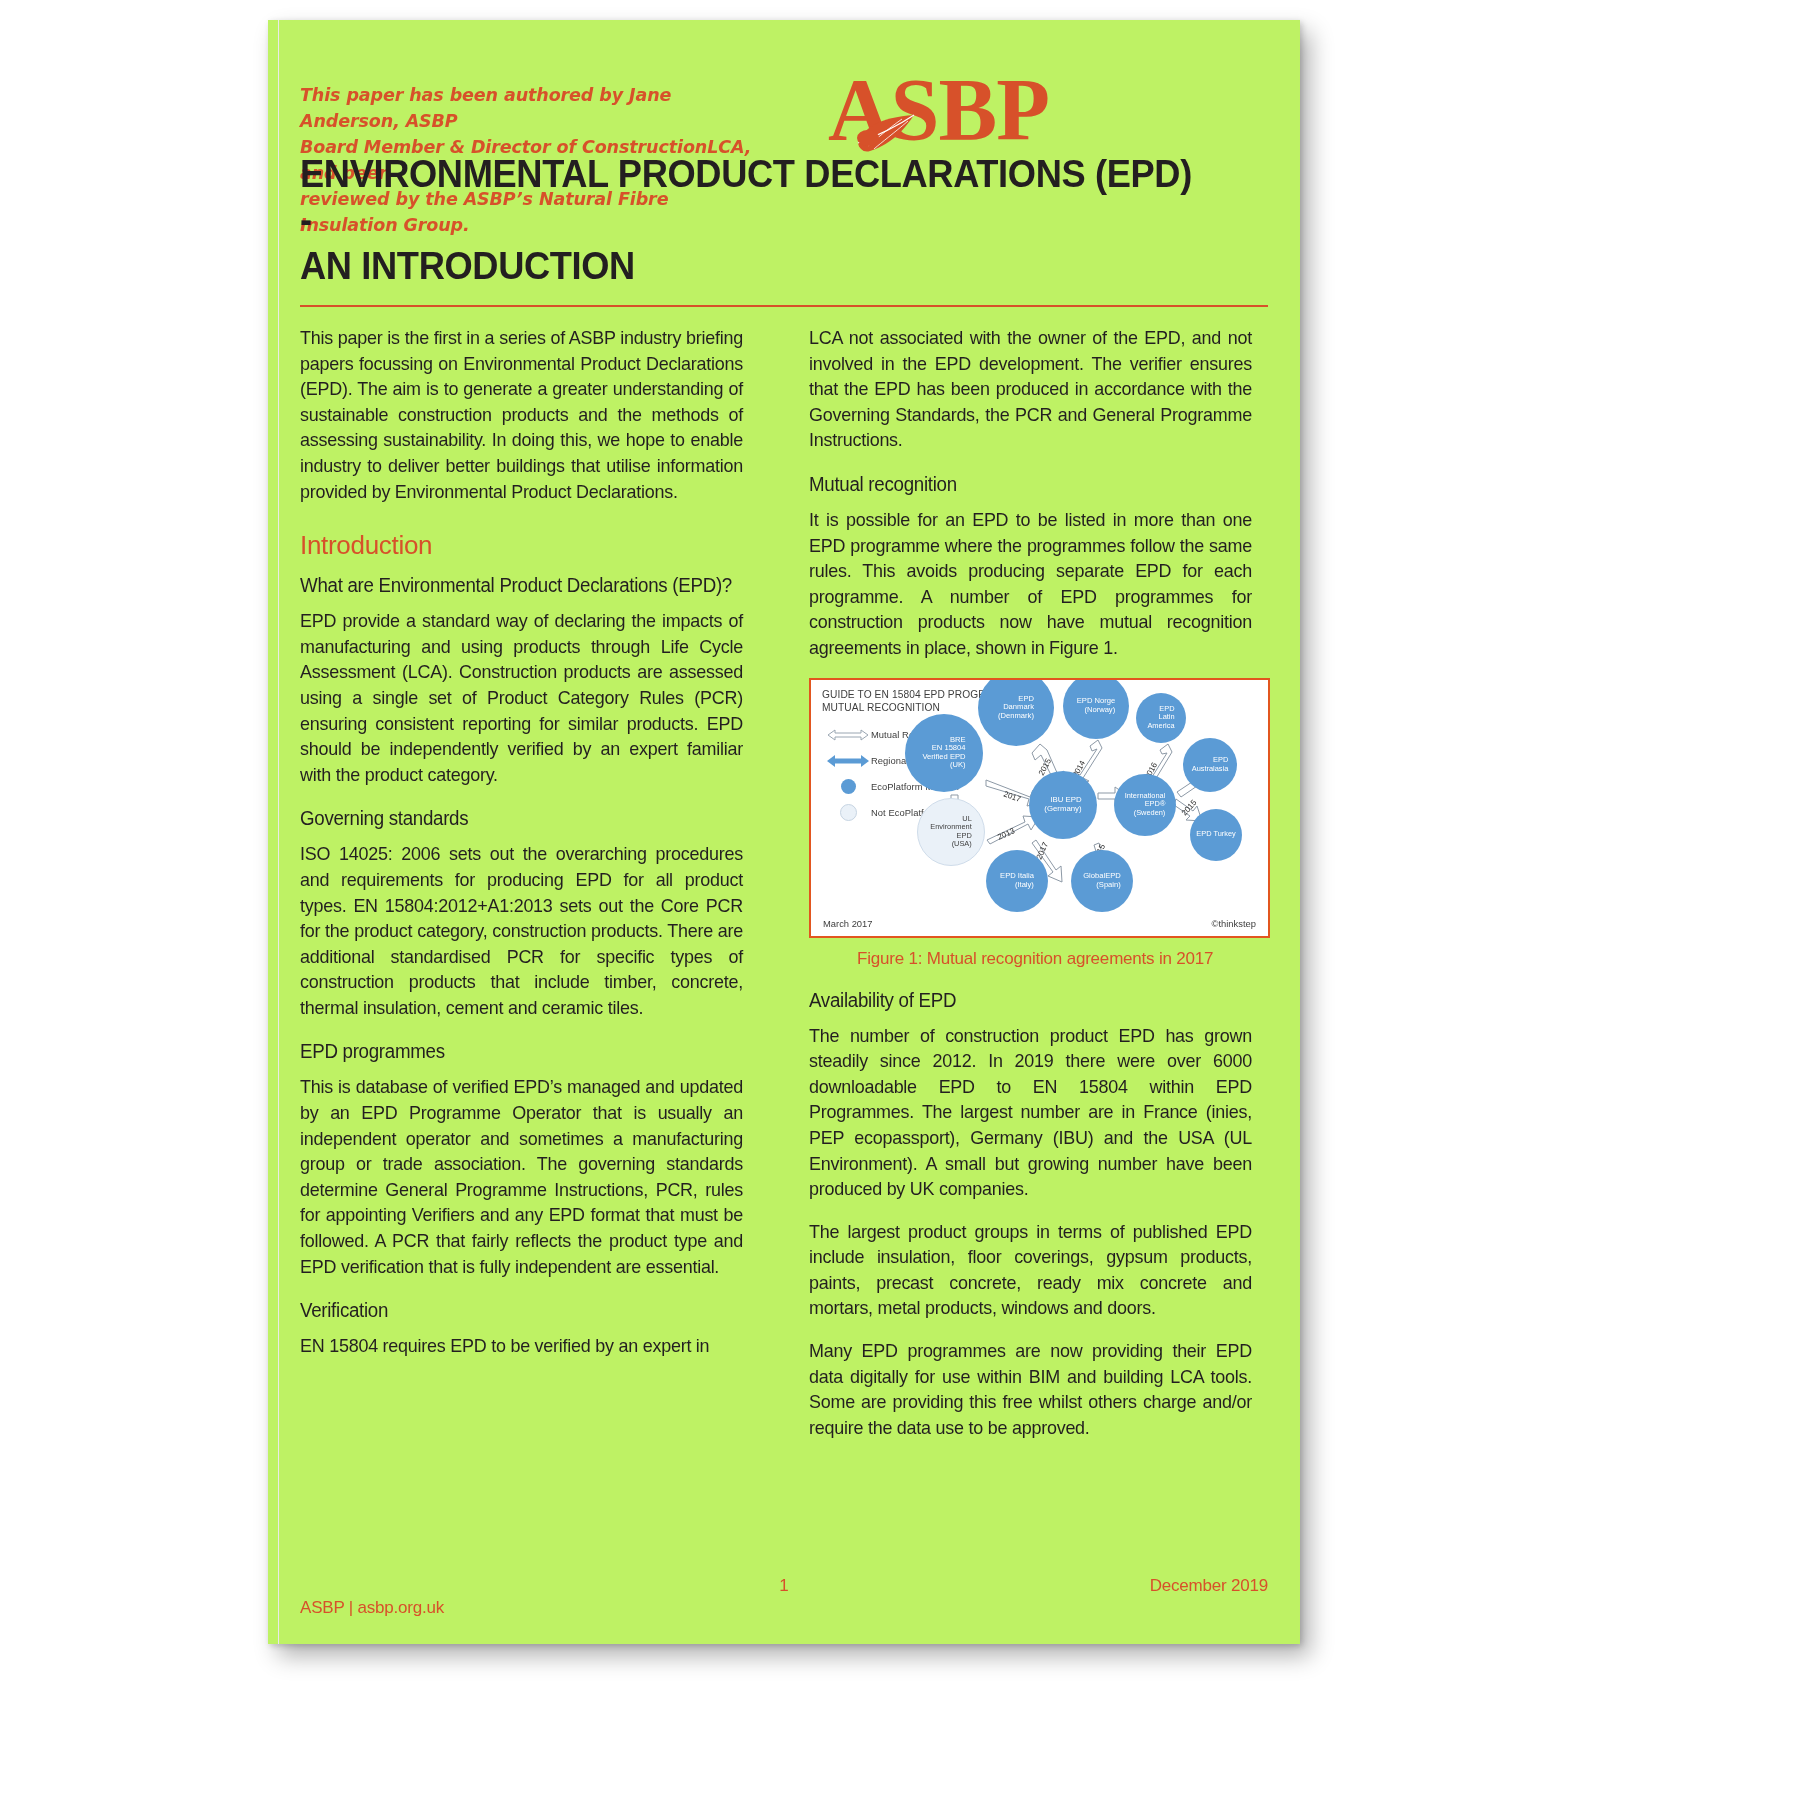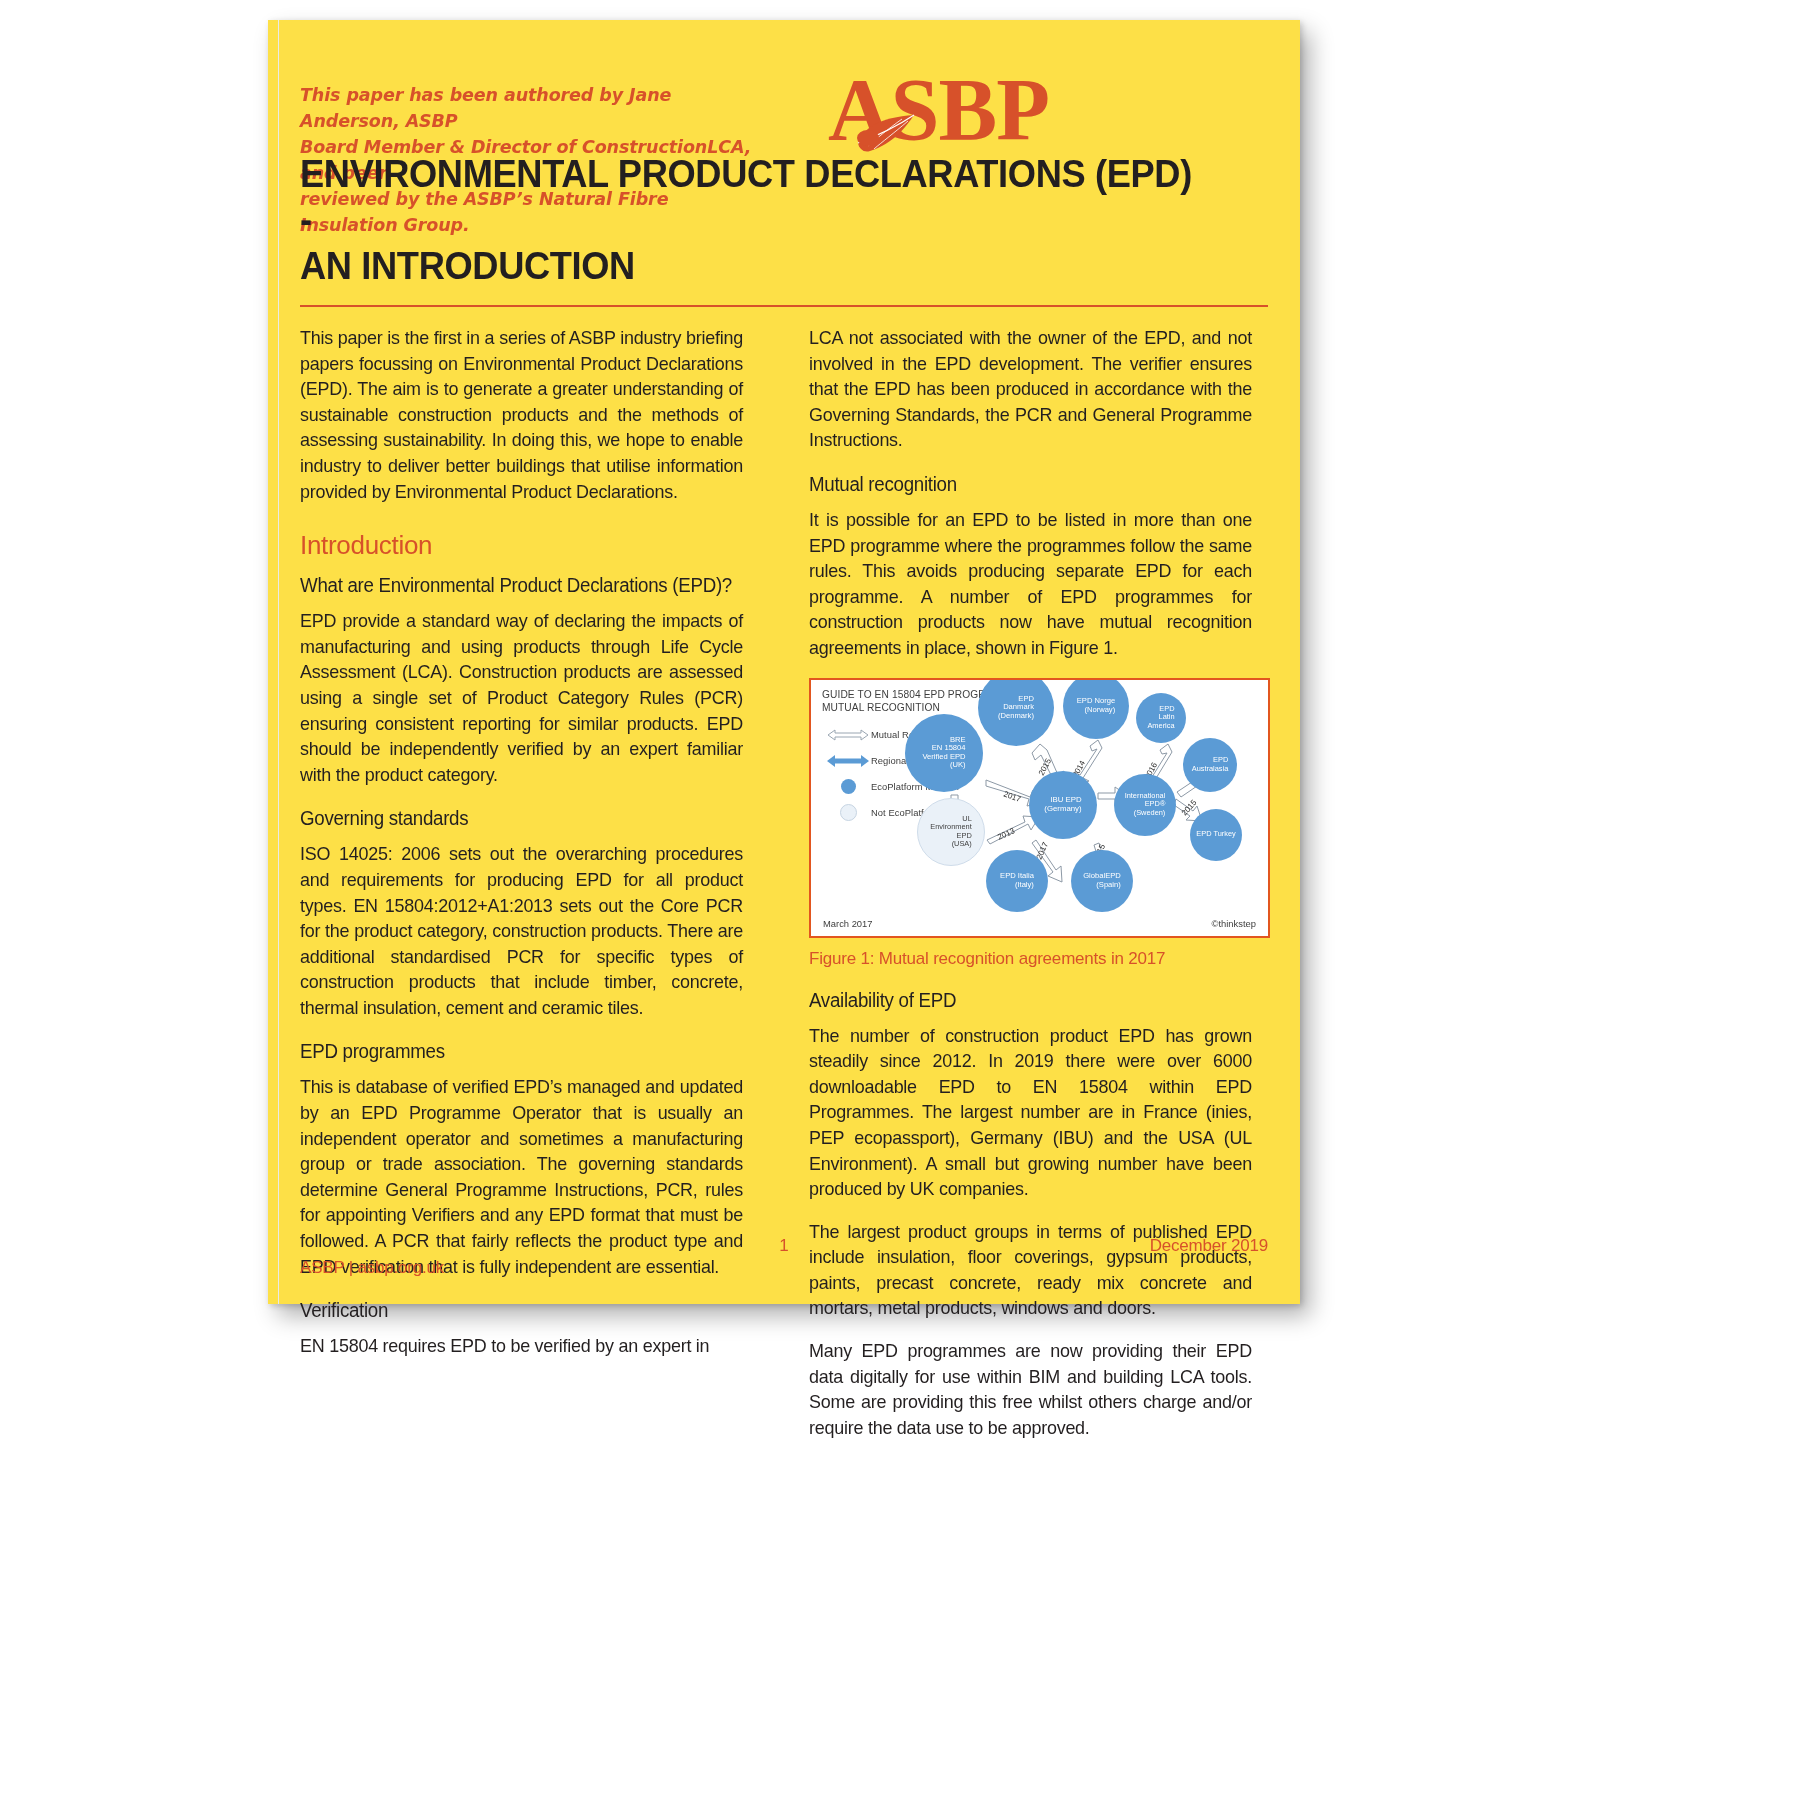--- a/index.html
+++ b/index.html
@@ -8,22 +8,22 @@
     background:#ffffff;
     font-family:"Liberation Sans", sans-serif;
     overflow:hidden;
   }
   
   #canvas{position:relative;width:1800px;height:1800px;background:#ffffff;}
 
   #page{
     position:absolute;
     left:268px;top:20px;
-    width:1032px;height:1284px;
-    background:#fde047;
+    width:1032px;height:1624px;
+    background:#bef264;
     box-shadow: 10px 12px 22px rgba(0,0,0,0.30), 2px 2px 6px rgba(0,0,0,0.18);
   }
   
   #page:before{
     content:"";position:absolute;left:10px;top:0;bottom:0;width:1px;
     background:#e9e9e9;
   }
 
   .inner{position:absolute;left:32px;top:0;width:968px;height:100%;}
 
@@ -191,20 +191,21 @@
   }
   .node.eco{background:#5b9bd5;}
   .node.noneco{background:#eaf1f8;color:#3e3e3e;border:1px solid #cfdcea;}
 
   .figcap{
     margin-top:11px;
     color:#d7512a;
     font-family:"Liberation Sans", sans-serif;
     font-size:17px;
     letter-spacing:-0.2px;
+    margin-left:48px;
   }
 
   
   .footer{
     position:absolute;left:32px;bottom:26px;width:968px;
     display:flex;align-items:center;
     color:#d7512a;
     font-family:"Liberation Sans", sans-serif;
     font-size:17px;
     letter-spacing:-0.2px;

